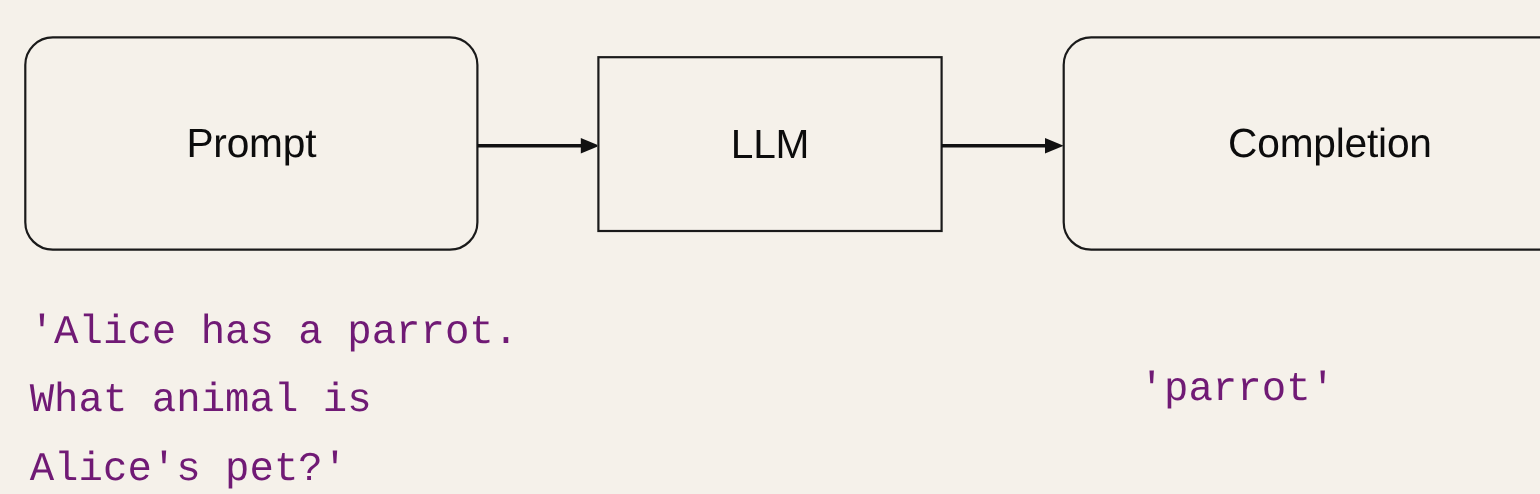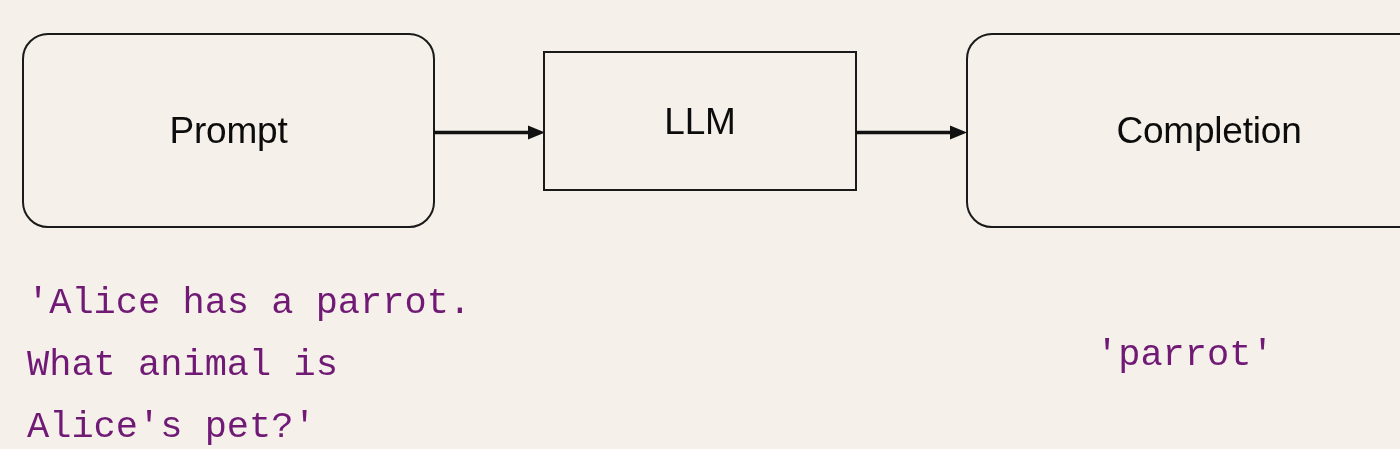--- a/index.html
+++ b/index.html
@@ -44,21 +44,21 @@
     left: 22px;
     top: 33px;
     width: 413px;
     height: 195px;
     border-radius: 26px;
   }
   #node-llm {
     left: 543px;
     top: 51px;
     width: 314px;
-    height: 140px;
+    height: 160px;
     border-radius: 0;
   }
   #node-completion {
     left: 966px;
     top: 33px;
     width: 486px;
     height: 195px;
     border-radius: 26px;
   }
 
@@ -91,21 +91,21 @@
     line-height: 62px;
     color: #701a75;
     white-space: pre;
     letter-spacing: 0px;
   }
   #prompt-text {
     left: 27px;
     top: 272px;
   }
   #completion-text {
-    left: 1096px;
+    left: 1036px;
     top: 324px;
     text-align: center;
   }
 </style>
 </head>
 <body>
 
 <div id="canvas">
 
   <div class="node" id="node-prompt">

